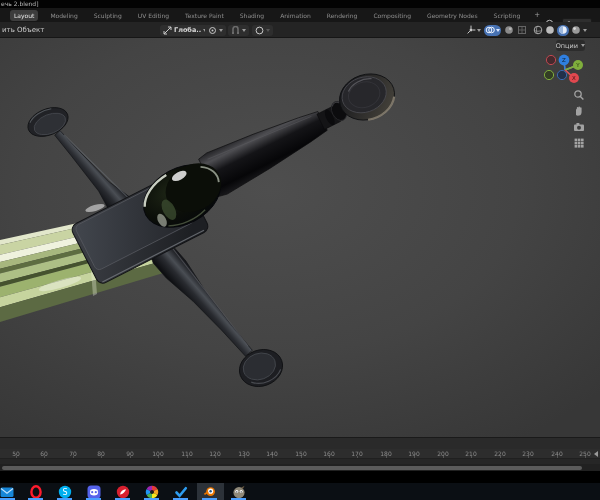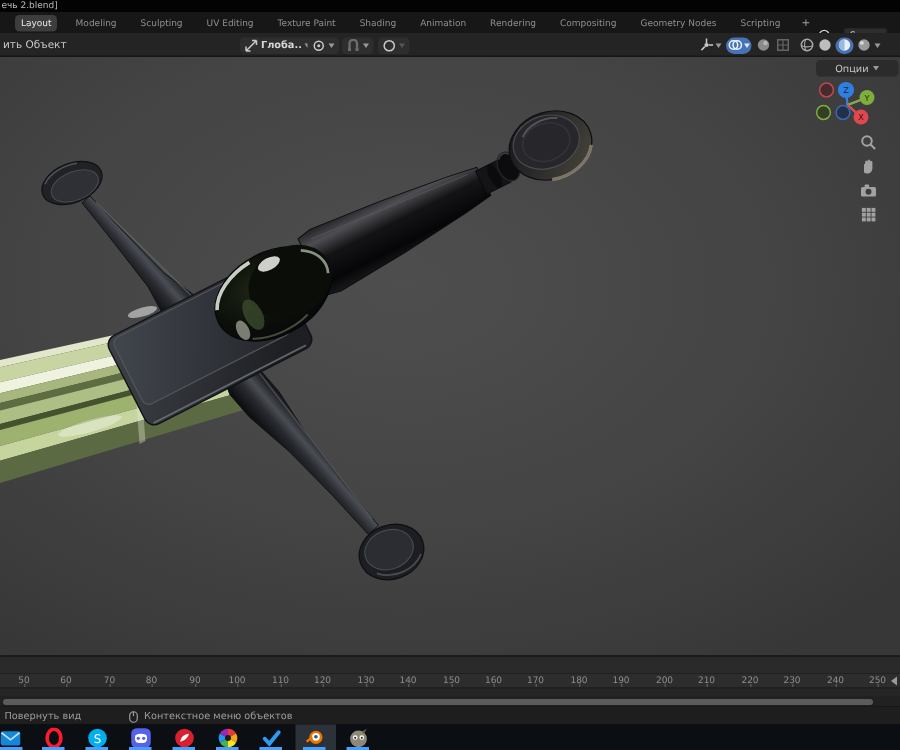--- a/index.html
+++ b/index.html
@@ -28,22 +28,22 @@
   .widget { position:absolute; top:2.5px; height:11px; display:flex; align-items:center; gap:2px;
             background:#2e2e2e; border-radius:3px; padding:0 3px; }
   .widget .txt { font-size:6.5px; color:#d6d6d6; white-space:nowrap;font-weight:bold; }
   .caret { width:0; height:0; border-left:2.5px solid transparent; border-right:2.5px solid transparent; border-top:3px solid #9a9a9a; }
   .dim { opacity:.38; }
   .hicons { position:absolute; top:2.5px; display:flex; align-items:center; gap:3px; }
   .pill { background:#4772b3; border-radius:6px; display:flex; align-items:center; padding:0 1px; height:11px; }
 
   
   #viewport { left:0; top:38px; width:600px; height:399px; }
-  #options-btn { position:absolute; right:1px; top:40px; height:11px; display:flex; align-items:center; gap:3px;
-    background:#282828cc; border-radius:3px; padding:0 13px; }
+  #options-btn { position:absolute; right:15px; top:40px; height:11px; display:flex; align-items:center; gap:3px;
+    background:#282828cc; border-radius:3px; padding:0 0; }
   #options-btn .txt { font-size:6.5px; color:#c8c8c8; }
   #nav-gizmo { position:absolute; left:543px; top:52px; width:48px; height:42px; }
   #vp-tools { position:absolute; left:571px; top:89px; width:16px; display:flex; flex-direction:column; gap:4px; align-items:center; }
   .vptool { width:12px; height:12px; opacity:.85; }
 
   
   #tl-header { left:0; top:437px; width:600px; height:12px; background:#2a2a2a; border-top:1px solid #1a1a1a; }
 
   #ruler { left:0; top:449px; width:600px; height:10px; background:#2d2d2d; border-bottom:1px solid #202020; }
   .tick { position:absolute; top:1px; transform:translateX(-50%); font-size:6px; color:#8d8d8d; }
@@ -405,28 +405,20 @@
       <span class="tickline" style="left:557px"></span>
       <span class="tickline" style="left:585px"></span>
     <span id="ruler-arrow"></span>
   </div>
 
   <div class="abs" id="tl-channels"></div>
   <div class="abs" id="tl-scroll">
     <div id="tl-scrollbar"></div>
   </div>
 
-  <div class="abs" id="statusbar">
-    <span class="hint" style="left:3px;">Повернуть вид</span>
-    <svg style="position:absolute;left:86px;top:2.5px;" width="6" height="8" viewBox="0 0 6 8">
-      <rect x="0.5" y="0.5" width="5" height="7" rx="2.4" fill="none" stroke="#9c9c9c" stroke-width="0.8"></rect>
-      <path d="M3,0.5 L3,3.4" stroke="#9c9c9c" stroke-width="0.8"></path>
-    </svg>
-    <span class="hint" style="left:96px;">Контекстное меню объектов</span>
-  </div>
 
   <div class="abs" id="taskbar">
     <div class="task-hl"></div>
 
     <svg class="task-ico" style="left:0px;" viewBox="0 0 14 14">
       <rect x="0.5" y="2.5" width="13" height="9.5" rx="1.5" fill="#1686d8"></rect>
       <path d="M1,3.5 L7,8.2 L13,3.5" stroke="#bfe2ff" stroke-width="1.1" fill="none"></path>
     </svg>
     <svg class="task-ico" style="left:29px;" viewBox="0 0 14 14">
       <ellipse cx="7" cy="7" rx="4.6" ry="5.8" fill="none" stroke="#ff1b2d" stroke-width="2.4"></ellipse>

